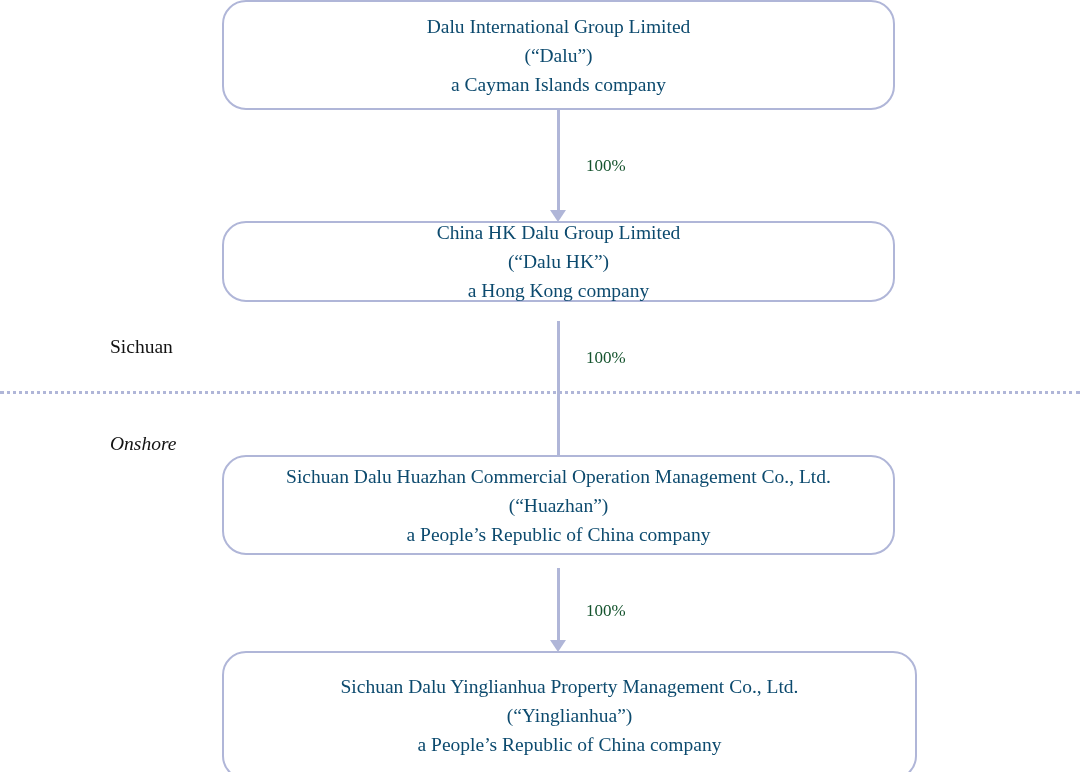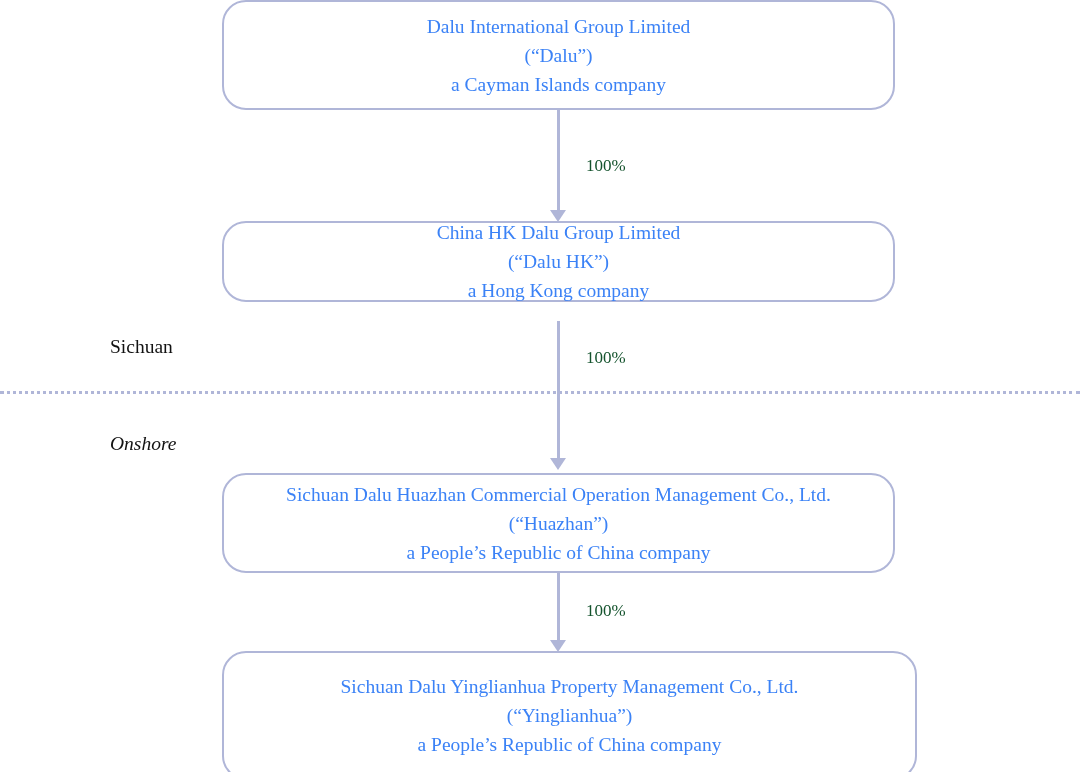--- a/index.html
+++ b/index.html
@@ -33,26 +33,26 @@
     justify-content: center;
     text-align: center;
     padding: 4px 10px;
     z-index: 3;
   }
   .entity-line {
     display: block;
     font-size: 19.5px;
     line-height: 29px;
     white-space: nowrap;
-    color: #3b82f6;
+    color: #0c4a6e;
   }
 
   #box-dalu      { left: 222px; top: 0px;   width: 673px; height: 110px; }
   #box-daluhk    { left: 222px; top: 221px; width: 673px; height: 81px; }
-  #box-huazhan   { left: 222px; top: 473px; width: 673px; height: 100px; }
+  #box-huazhan   { left: 222px; top: 455px; width: 673px; height: 100px; }
   #box-yinglianhua { left: 222px; top: 651px; width: 695px; height: 129px; border-bottom-left-radius: 24px; border-bottom-right-radius: 24px; }
 
   
   #box-huazhan .entity-line.long,
   #box-yinglianhua .entity-line.long {
     font-size: 19.5px;
   }
 
   
   .connector {

